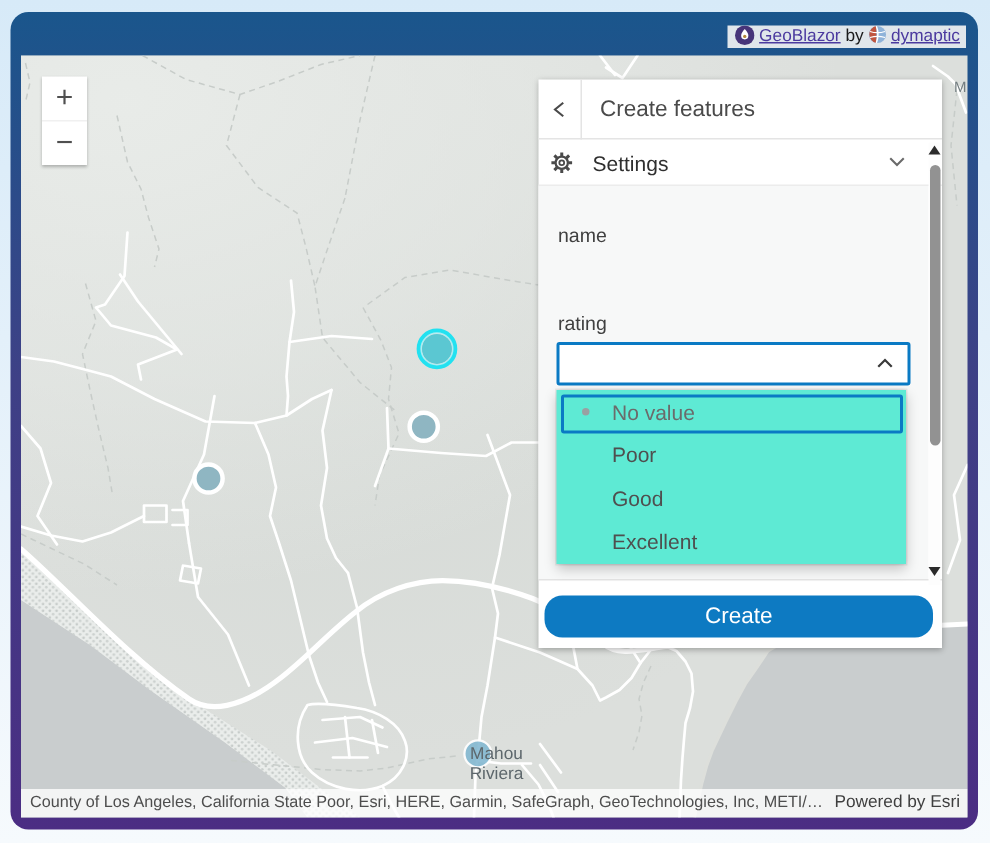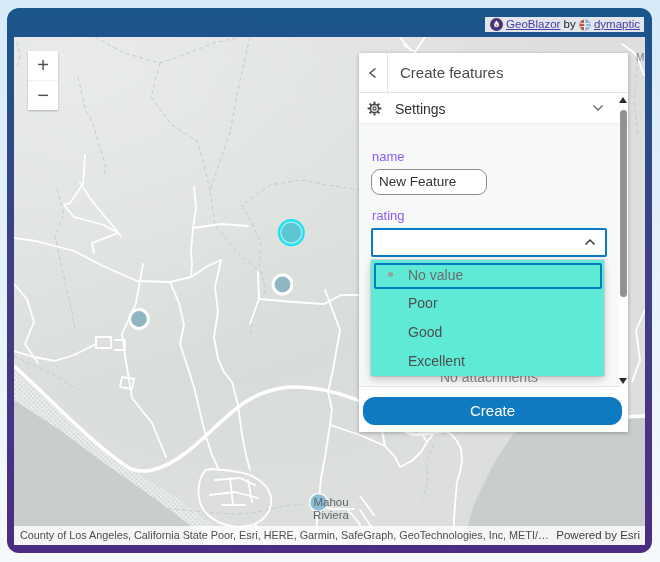--- a/index.html
+++ b/index.html
@@ -2,21 +2,21 @@
 <html><head>
 <meta charset="utf-8">
 <style>
   html,body{margin:0;padding:0;}
   body{width:660px;height:562px;font-family:"Liberation Sans",sans-serif;overflow:hidden;}
   .page{position:absolute;left:0;top:0;width:660px;height:562px;
     background:linear-gradient(180deg,#d7eaf8 0%,#e3f0fa 40%,#f6fafd 100%);}
   .frame{position:absolute;left:7px;top:8px;width:645px;height:545px;border-radius:12px;
     background:linear-gradient(180deg,#1a568c 0%,#3e4086 45%,#4b2d83 100%);}
   .badge{position:absolute;top:9px;right:8px;height:15px;background:#e0e6eb;
-    font-size:11.5px;line-height:15px;color:#1c1c1c;padding:0 4px 0 5px;white-space:nowrap;display:flex;align-items:center;}
+    font-size:11.5px;line-height:15px;color:#1c1c1c;padding:0 4px 0 5px;white-space:nowrap;display:flex;}
   .badge a{color:#4b3a9f;text-decoration:underline;}
   .badge svg{margin:0 3px 0 0;vertical-align:-2px;}
   .map{position:absolute;left:7px;top:29px;width:631px;height:508px;background:#dcdfdc;overflow:hidden;}
   .map svg.base{position:absolute;left:0;top:0;}
   .tint{position:absolute;left:0;top:0;width:631px;height:508px;pointer-events:none;background:radial-gradient(ellipse 480px 330px at 70px 30px, rgba(233,236,233,0.95) 0%, rgba(233,236,233,0.5) 55%, rgba(233,236,233,0) 100%),radial-gradient(ellipse 320px 240px at 230px 230px, rgba(185,196,188,0.14) 0%, rgba(185,196,188,0.08) 55%, rgba(185,196,188,0) 100%);}
   
   .zoomw{position:absolute;left:14px;top:14px;width:30px;height:59px;background:#fff;
     box-shadow:0 1px 2px rgba(0,0,0,.25);}
   .zoomw .b{width:30px;height:29px;text-align:center;color:#4f4f4f;font-size:20px;font-weight:400;line-height:28px;}
   .zoomw .b+.b{border-top:1px solid #f0f0f0;}
@@ -28,21 +28,21 @@
   
   .panel{position:absolute;left:345px;top:16px;width:269px;height:379px;background:#fff;
     box-shadow:0 1px 4px rgba(0,0,0,.28);text-decoration:underline;}
   .phead{position:absolute;left:0;top:0;width:100%;height:40px;border-bottom:1px solid #e4e4e4;box-sizing:border-box;}
   .pback{position:absolute;left:0;top:0;width:29px;height:40px;border-right:1px solid #e4e4e4;box-sizing:border-box;}
   .ptitle{position:absolute;left:41px;top:0;height:40px;line-height:40px;font-size:15px;color:#4a4a4a;}
   .setrow{position:absolute;left:0;top:42px;width:100%;height:28px;}
   .setrow .txt{position:absolute;left:36px;top:0;height:28px;line-height:28px;font-size:14px;color:#2f2f2f;}
   .setdiv{position:absolute;left:0;top:70px;width:100%;height:1px;background:#ececec;}
   .pcontent{position:absolute;left:0;top:71px;width:260px;height:262px;background:#f7f8f8;}
-  .lab{position:absolute;left:13px;font-size:13px;color:#8b5cf6;}
+  .lab{position:absolute;left:13px;font-size:13px;color:#404040;}
   .inp{position:absolute;left:12px;top:116px;width:107px;height:24px;border:1px solid #8c8c8c;border-radius:9px;
     font-size:13.5px;color:#333;line-height:24px;padding-left:7px;background:#fff;}
   .sel{position:absolute;left:12px;top:175px;width:232px;height:25px;border:2px solid #0a7ac4;border-radius:2px;background:#fff;}
   .noatt{position:absolute;left:0;top:316px;width:260px;text-align:center;font-size:14px;color:#8a8a8a;}
   .pfootdiv{position:absolute;left:0;top:333px;width:100%;height:1px;background:#e3e3e3;}
   .createbtn{position:absolute;left:4px;top:344px;width:259px;height:28px;background:#0d7ac2;border-radius:12px;
     color:#fff;font-size:15px;text-align:center;line-height:28px;}
   
   .sbar{position:absolute;left:260px;top:42px;width:8px;height:295px;background:#fdfdfd;}
   .sthumb{position:absolute;left:260.5px;top:57px;width:7px;height:187px;background:#929292;border-radius:3.5px;}
@@ -199,28 +199,26 @@
               </g>
             </svg>
         <div class="txt">Settings</div>
         <svg style="position:absolute;left:233px;top:9px" width="12" height="8" viewBox="0 0 12 8">
               <path d="M1.5 1.5 L6 6 L10.5 1.5" fill="none" stroke="#6a6a6a" stroke-width="1.4"></path>
             </svg>
       </div>
       <div class="setdiv"></div>
       <div class="pcontent"></div>
       <div class="lab" style="top:96px">name</div>
-      <div class="inp">New Feature</div>
       <div class="lab" style="top:155px">rating</div>
       <div class="sel">
         <svg style="position:absolute;left:211px;top:8px" width="12" height="9" viewBox="0 0 12 9">
               <path d="M1.5 6.5 L6 2 L10.5 6.5" fill="none" stroke="#3a3a3a" stroke-width="1.5"></path>
             </svg>
       </div>
-      <div class="noatt">No attachments</div>
       <div class="pfootdiv"></div>
       <div class="createbtn">Create</div>
       <div class="sbar"></div>
       <div class="sarr" style="left:260px;top:44px;border-left:4px solid transparent;border-right:4px solid transparent;border-bottom:6px solid #2b2b2b;"></div>
       <div class="sthumb"></div>
       <div class="sarr" style="left:260px;top:325px;border-left:4px solid transparent;border-right:4px solid transparent;border-top:6px solid #2b2b2b;"></div>
       <div class="ddown">
         <div class="optsel"></div>
         <div class="dot"></div>
         <div class="opt" style="top:7px;color:#6b6b6b">No value</div>

